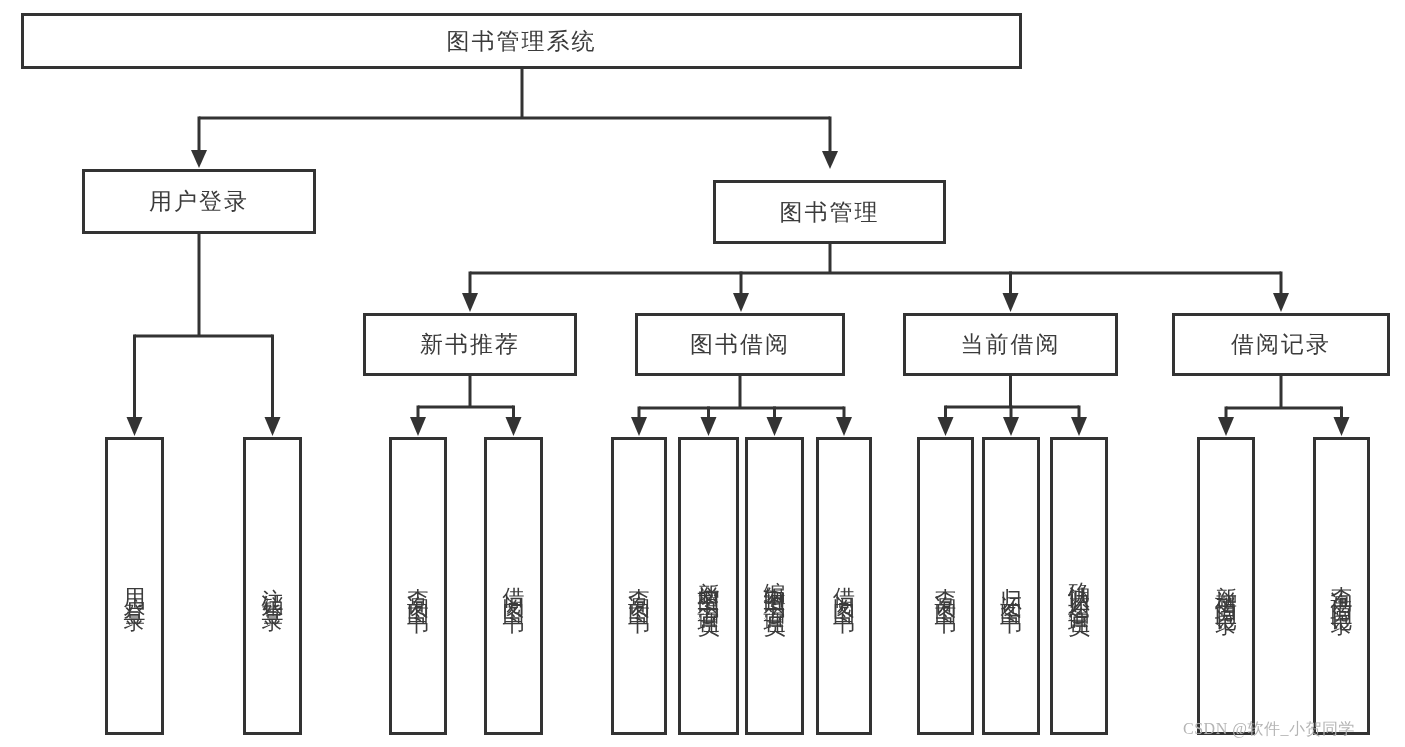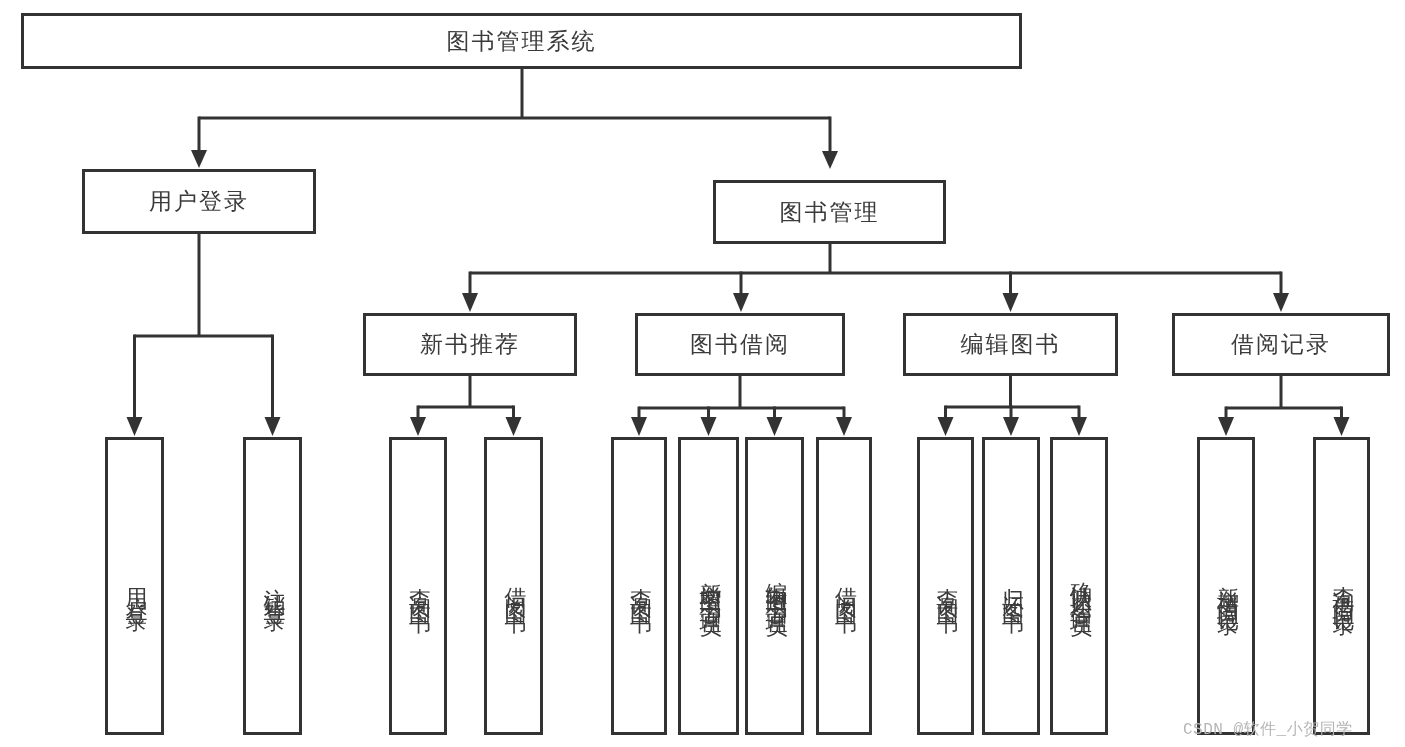--- a/index.html
+++ b/index.html
@@ -6,21 +6,21 @@
     --line:#333333;
     --text:#3b3b3b;
     --wm:#b5b5b5;
     --bg:#ffffff;
   }
   html,body{margin:0;padding:0;background:var(--bg);}
   .stage{
     position:relative;
     width:1405px;height:747px;
     background:var(--bg);
-    font-family:Liberation Mono, monospace;
+    font-family:Liberation Serif, serif;
     overflow:hidden;
   }
   .wires{position:absolute;left:0;top:0;z-index:0;}
   .wires line{stroke:var(--line);stroke-width:3;}
   .wires polygon{fill:var(--line);stroke:none;}
   .box{
     position:absolute;
     box-sizing:border-box;
     border:3px solid var(--line);
     background:#fff;
@@ -138,21 +138,21 @@
     <span class="hlabel">图书管理</span>
   </div>
 
   <div class="box" style="left:363px;top:313px;width:214px;height:63px;justify-content:center;">
     <span class="hlabel">新书推荐</span>
   </div>
   <div class="box" style="left:635px;top:313px;width:210px;height:63px;">
     <span class="hlabel">图书借阅</span>
   </div>
   <div class="box" style="left:903px;top:313px;width:215px;height:63px;">
-    <span class="hlabel">编辑图书</span>
+    <span class="hlabel">当前借阅</span>
   </div>
   <div class="box" style="left:1172px;top:313px;width:218px;height:63px;text-align:right;">
     <span class="hlabel">借阅记录</span>
   </div>
 
   <div class="box leaf" style="left:105px;top:437px;width:59px;height:298px;">
     <span class="vtext">用户登录</span>
   </div>
   <div class="box leaf" style="left:243px;top:437px;width:59px;height:298px;">
     <span class="vtext">注销登录</span>

